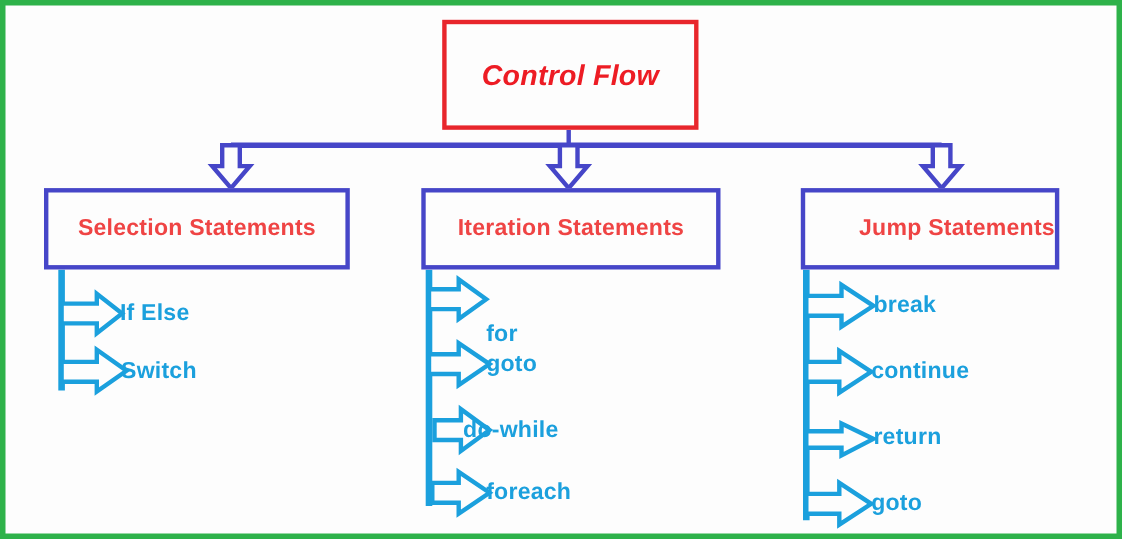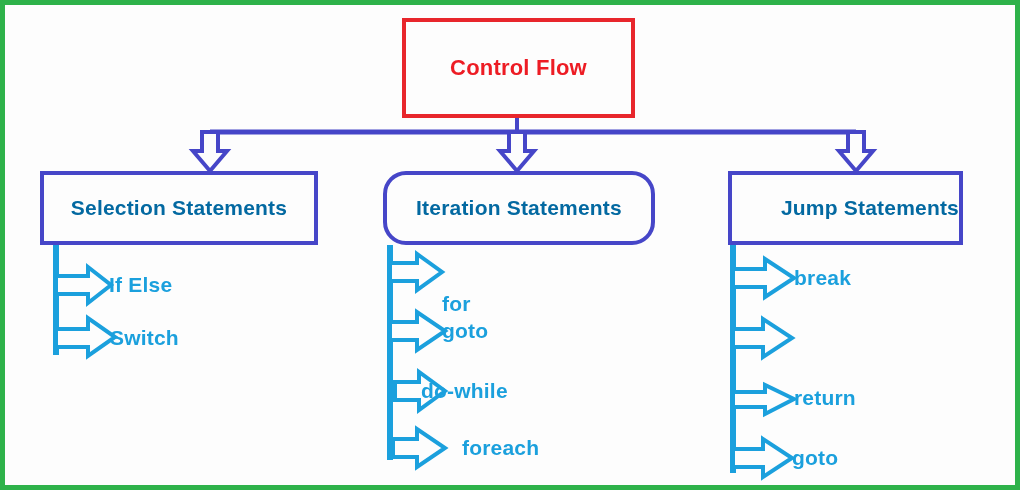--- a/index.html
+++ b/index.html
@@ -31,28 +31,29 @@
     box-sizing: border-box;
     display: flex;
     align-items: center;
     justify-content: center;
     background: #fdfdfd;
   }
   .node-root {
     border: 4px solid #e8262c;
     color: #ed1c24;
     font-weight: bold;
-    font-size: 22px;
+    font-size: 26px;
     line-height: 1.25;
     text-align: center;
     letter-spacing: 0.2px;
+    font-style: italic;
   }
   .node-branch {
     border: 4px solid #4646c8;
-    color: #0369a1;
+    color: #ef4444;
     font-weight: bold;
     font-size: 21px;
     text-align: center;
     letter-spacing: 0.2px;
     white-space: nowrap;
   }
   .leaf-label {
     position: absolute;
     color: #1ba0dd;
     font-weight: bold;
@@ -98,33 +99,34 @@
   <div class="node-box node-root" style="left:397px; top:13px; width:233px; height:100px;">
     <div>
       <div>Control Flow</div>
     </div>
   </div>
 
   <div class="node-box node-branch" style="left:35px; top:166px; width:278px; height:74px;">
     <span>Selection Statements</span>
   </div>
 
-  <div class="node-box node-branch" style="left:378px; top:166px; width:272px; height:74px;border-radius:23px;">
+  <div class="node-box node-branch" style="left:378px; top:166px; width:272px; height:74px;">
     <span>Iteration Statements</span>
   </div>
 
   <div class="node-box node-branch" style="left:723px; top:166px; width:235px; height:74px;justify-content:flex-end;">
     <span>Jump Statements</span>
   </div>
 
   <div class="leaf-label" style="left:104px; top:268px;">If Else</div>
   <div class="leaf-label" style="left:105px; top:321px;">Switch</div>
 
   <div class="leaf-label" style="left:437px; top:255px;margin-top:32px;">for</div>
   <div class="leaf-label" style="left:437px; top:314px;">goto</div>
   <div class="leaf-label" style="left:416px; top:374px;">do-while</div>
-  <div class="leaf-label" style="left:437px; top:431px;margin-left:20px;">foreach</div>
+  <div class="leaf-label" style="left:437px; top:431px;">foreach</div>
 
   <div class="leaf-label" style="left:789px; top:261px;">break</div>
+  <div class="leaf-label" style="left:787px; top:321px;">continue</div>
   <div class="leaf-label" style="left:789px; top:381px;">return</div>
   <div class="leaf-label" style="left:787px; top:441px;">goto</div>
 
 </div>
 
 </body></html>

